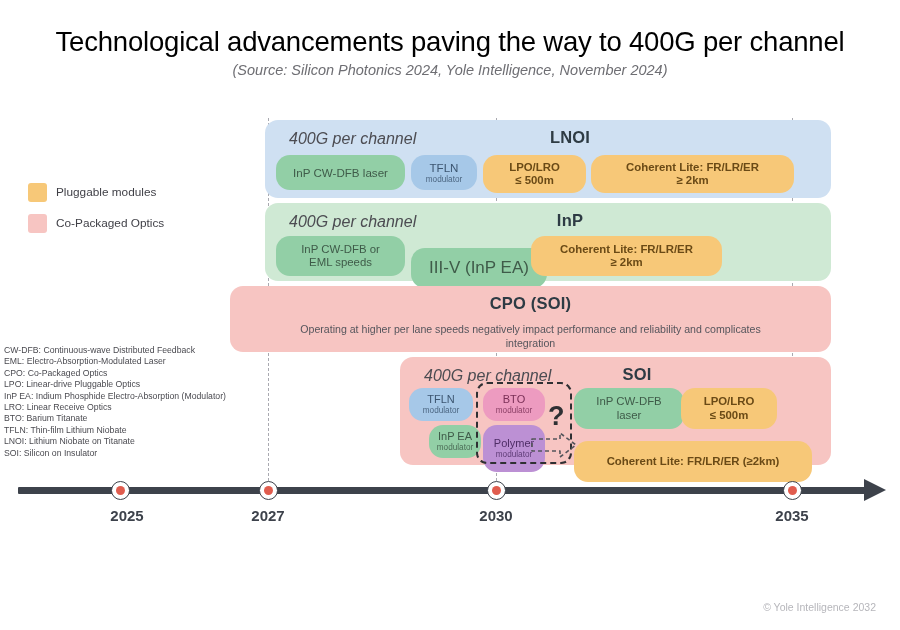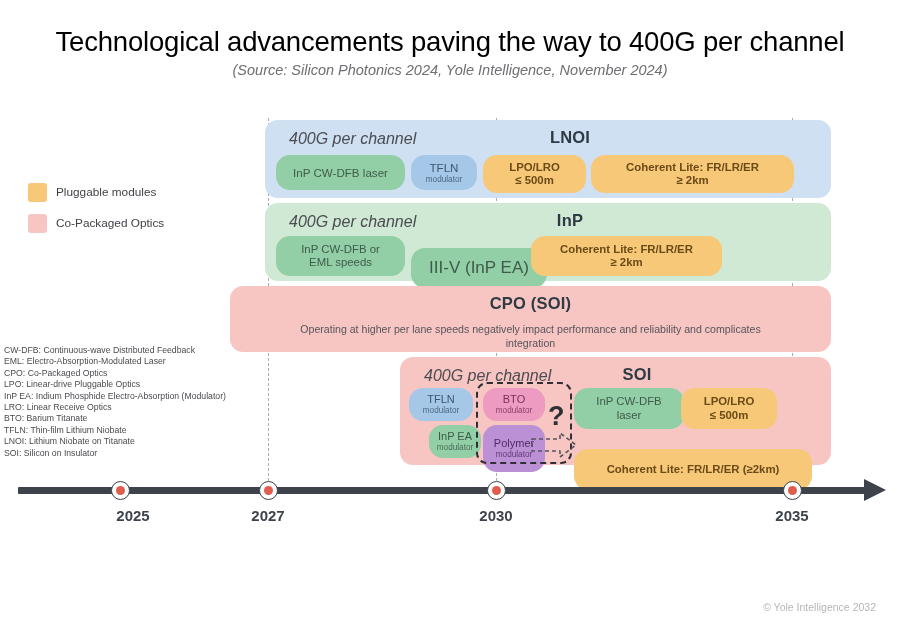--- a/index.html
+++ b/index.html
@@ -230,40 +230,40 @@
     </span>
 
     <div class="chip chip-green" style="left:174px; top:31px; width:110px; height:41px; font-size:11.4px;">
       <span class="l1">InP CW-DFB</span>
       <span class="l2">laser</span>
     </div>
     <div class="chip chip-orange" style="left:281px; top:31px; width:96px; height:41px; font-size:11.4px;">
       <span class="l1">LPO/LRO</span>
       <span class="l2">≤ 500m</span>
     </div>
-    <div class="chip chip-orange" style="left:174px; top:92px; width:238px; height:41px; font-size:11.4px;">
+    <div class="chip chip-orange" style="left:174px; top:84px; width:238px; height:41px; font-size:11.4px;">
       <span class="l1">Coherent Lite: FR/LR/ER (≥2km)</span>
     </div>
   </div>
 
   <div class="axis" style="width:852px;"></div>
   <div class="axis-head" style="left:864px;"></div>
 
   <div class="tick" style="left:111px;">
       <i></i>
     </div>
   <div class="tick" style="left:259px;">
       <i></i>
     </div>
   <div class="tick" style="left:487px;">
       <i></i>
     </div>
   <div class="tick" style="left:783px;">
       <i></i>
     </div>
 
-  <div class="year" style="left:98px;">2025</div>
+  <div class="year" style="left:92px;">2025</div>
   <div class="year" style="left:233px;">2027</div>
   <div class="year" style="left:461px;">2030</div>
   <div class="year" style="left:757px;">2035</div>
 
   <div class="copyright">© Yole Intelligence 2032</div>
 </div>
 
 </body></html>

